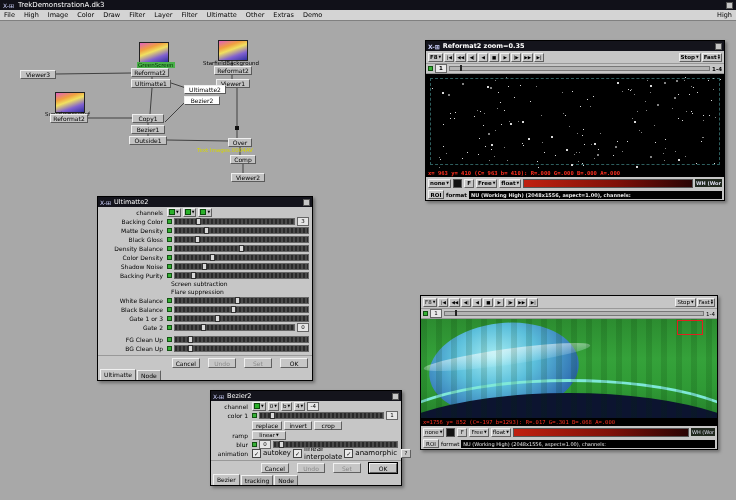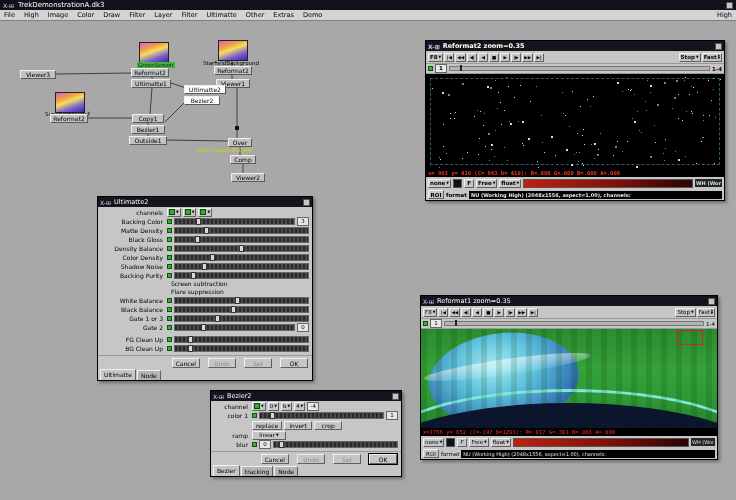--- a/index.html
+++ b/index.html
@@ -388,26 +388,20 @@
     <span class="whtxt">WH (Wor</span>
   </div>
   <div class="vbottom">
     <span class="tbtn" style="font-size:5.5px;min-width:16px;">ROI</span>
     <span style="font-size:5.5px;">format</span>
     <span class="fmtstrip">NU (Working High) (2048x1556, aspect=1.00), channels:</span>
   </div>
 </div>
 
 <div class="xwin" style="left:420px;top:295px;width:296px;">
-  <div class="xtitle">
-    <span class="wmglyph">X-⊞</span>
-    <span>Reformat1 zoom=0.35</span>
-    <span class="grow"></span>
-    <span class="wmbtn"></span>
-  </div>
   <div class="vtoolbar">
     <span class="tbtn combo">
       <span>F8</span>
       <span class="caret">▼</span>
     </span>
     <span class="tbtn">|◀</span>
     <span class="tbtn">◀◀</span>
     <span class="tbtn">◀|</span>
     <span class="tbtn">◀</span>
     <span class="tbtn">■</span>
@@ -654,20 +648,31 @@
       </span>
   </div>
   <div class="drow">
     <span class="plabel narrow">blur</span>
     <span class="gi"></span>
     <span class="vb">0</span>
     <span class="sld">
         <span class="sh" style="left:4%;"></span>
       </span>
   </div>
+  <div class="drow">
+    <span class="plabel narrow">animation</span>
+    <span class="cb">✓</span>
+    <span>autokey</span>
+    <span class="cb">✓</span>
+    <span>linear interpolate</span>
+    <span class="cb">✓</span>
+    <span>anamorphic</span>
+    <span class="grow"></span>
+    <span class="tbtn" style="font-size:5.5px;">?</span>
+  </div>
   <div class="btnrow">
     <span class="dbtn">Cancel</span>
     <span class="dbtn disabled">Undo</span>
     <span class="dbtn disabled">Set</span>
     <span class="dbtn default">OK</span>
   </div>
   <div class="tabrow">
     <span class="tab active">Bezier</span>
     <span class="tab">tracking</span>
     <span class="tab">Node</span>

